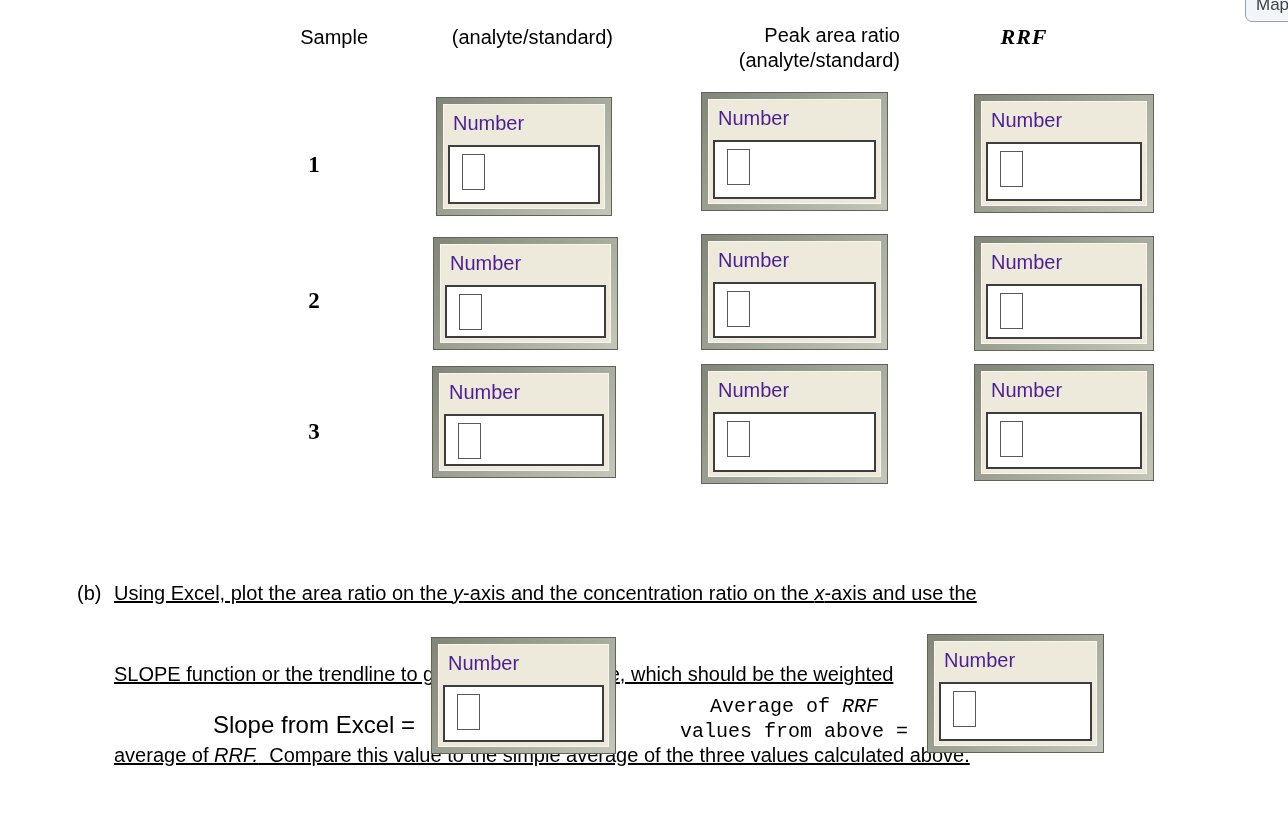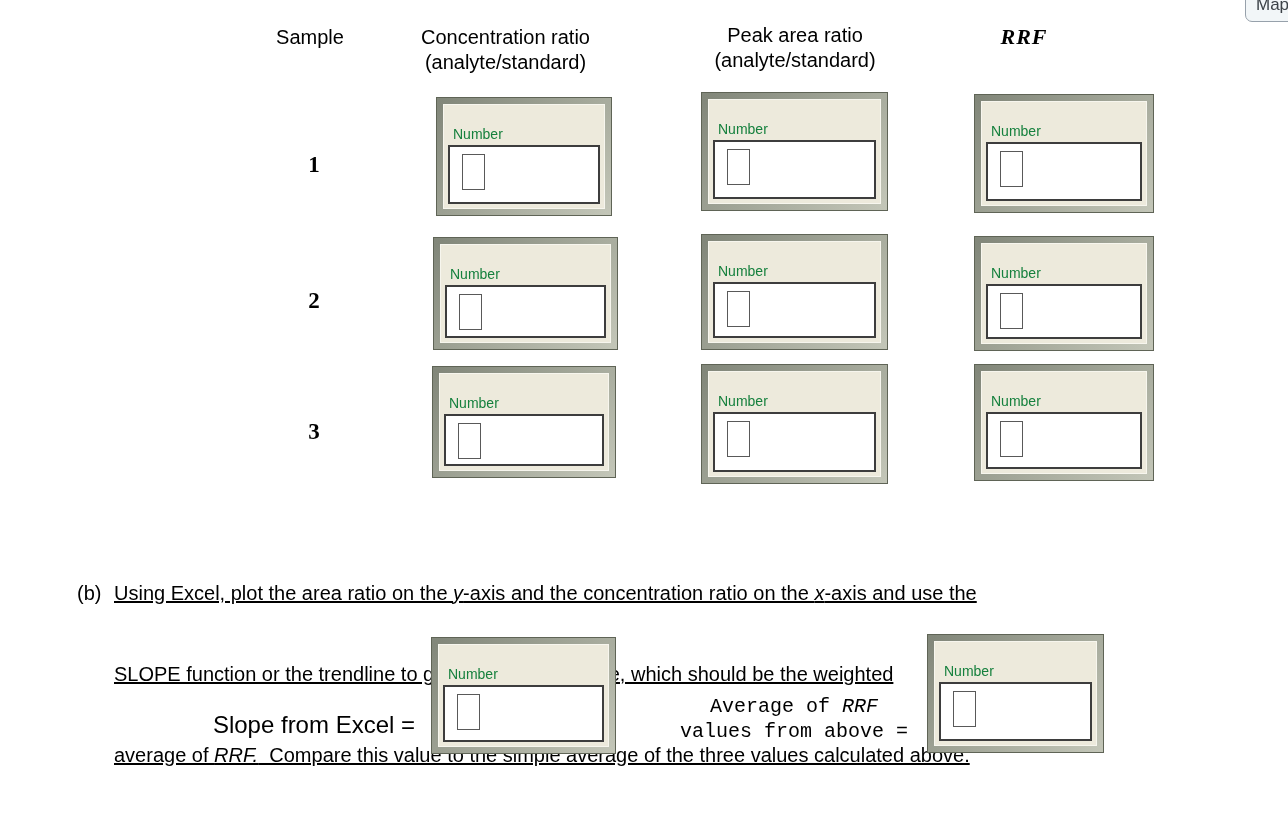--- a/index.html
+++ b/index.html
@@ -12,21 +12,21 @@
   
   .map-btn{
     position:absolute;left:1245px;top:-13px;width:74px;height:35px;
     background:#f2f6f8;border:1px solid #97a1ab;border-radius:7px;
     font-size:17px;color:#3c4248;
     display:flex;align-items:center;justify-content:flex-start;
     padding-left:10px;box-sizing:border-box;cursor:pointer;
   }
   
   .col-header{
-    position:absolute;text-align:center;font-size:20px;line-height:25px;
+    position:absolute;text-align:right;font-size:20px;line-height:25px;
   }
   .rrf-header{
     position:absolute;text-align:center;
     font-family:"Liberation Serif",serif;font-weight:bold;font-style:italic;
     font-size:22px;letter-spacing:1px;
   }
   
   .row-num{
     position:absolute;width:44px;text-align:center;
     font-family:"Liberation Serif",serif;font-weight:bold;font-size:23px;
@@ -34,21 +34,21 @@
   
   .numbox{
     position:absolute;background:#edeadc;
     border:6px solid;
     border-image:linear-gradient(135deg,#82877a,#a5a99b 55%,#c2c5b7) 1;
     outline:1px solid #5f6456;
     box-shadow:inset 0 0 0 1px #f7f6ee;
     box-sizing:border-box;
   }
   .numlabel{
-    position:absolute;left:10px;top:22px;font-size:14px;color:#15803d;
+    position:absolute;left:10px;top:8px;font-size:20px;color:#4c1d95;
   }
   .numinput{
     position:absolute;left:5px;right:5px;top:41px;bottom:5px;
     background:#ffffff;border:2px solid #3d3d3d;cursor:text;
   }
   .cursorbox{
     position:absolute;left:12px;top:7px;width:21px;height:34px;
     border:1px solid #595959;background:#ffffff;
   }
   
@@ -71,21 +71,20 @@
   i{font-style:italic;}
 </style>
 </head>
 <body>
 
 <button class="map-btn">Map</button>
 
 <div class="col-header" style="left:252px;top:25px;width:116px">Sample</div>
 
 <div class="col-header" style="left:398px;top:25px;width:215px">
-  <div>Concentration ratio</div>
   <div>(analyte/standard)</div>
 </div>
 
 <div class="col-header" style="left:690px;top:23px;width:210px">
   <div>Peak area ratio</div>
   <div>(analyte/standard)</div>
 </div>
 
 <div class="rrf-header" style="left:964px;top:24px;width:120px">RRF</div>
 

